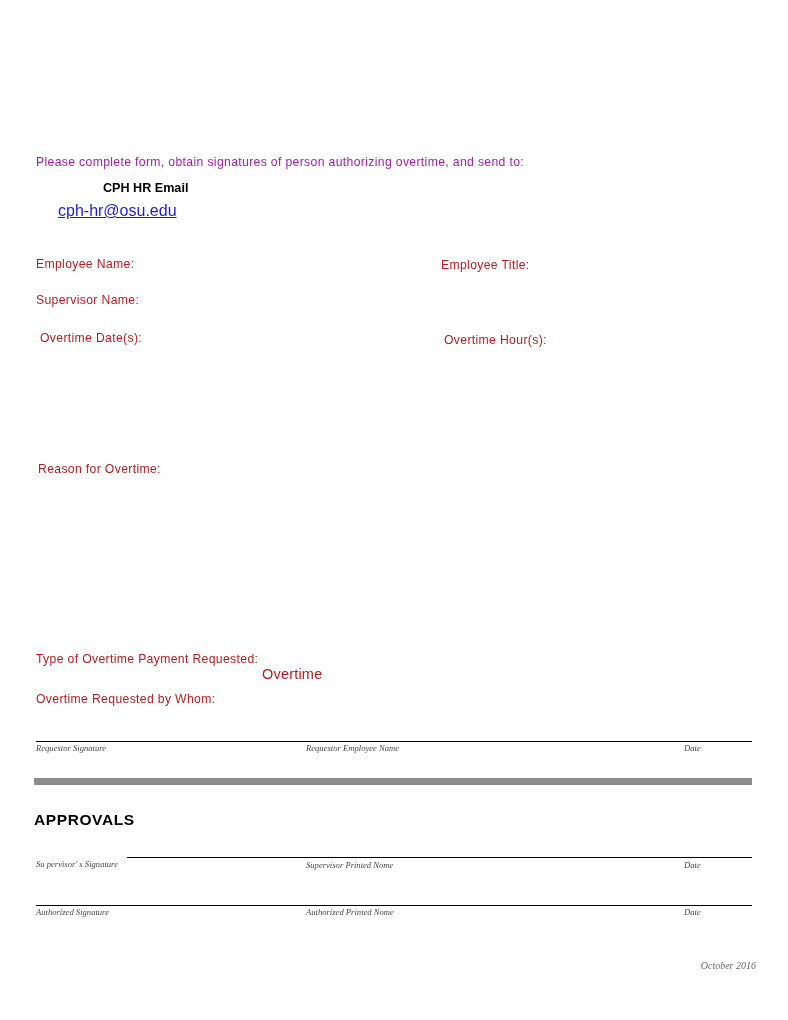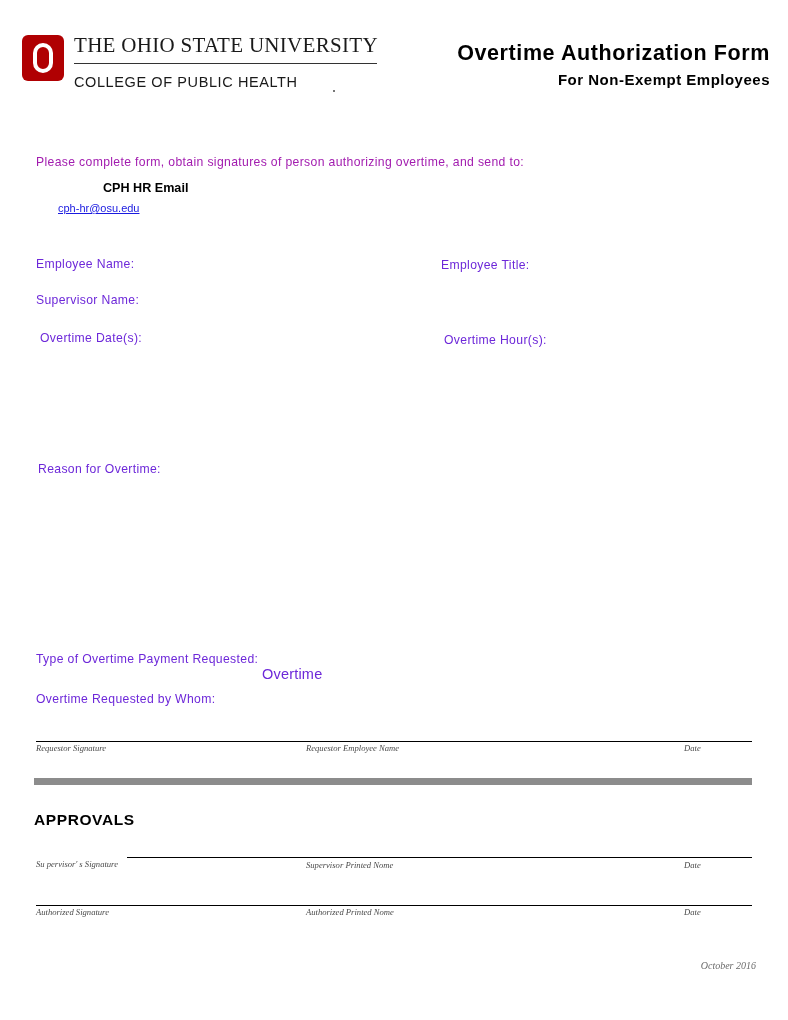--- a/index.html
+++ b/index.html
@@ -130,31 +130,31 @@
     top: 181px;
     font-size: 12.6px;
     font-weight: bold;
     color: #000;
     margin-left: 45px;
   }
   .hr-email {
     position: absolute;
     left: 58px;
     top: 202px;
-    font-size: 11px;
+    font-size: 16px;
     color: #1a1ae0;
     text-decoration: underline;
     cursor: pointer;
   }
 
   .fld {
     position: absolute;
     font-size: 12.2px;
     letter-spacing: 0.35px;
-    color: #6d28d9;
+    color: #b91c1c;
     white-space: nowrap;
   }
   .f-empname   { left: 36px;  top: 257px; }
   .f-emptitle  { left: 441px; top: 258px; }
   .f-supname   { left: 36px;  top: 293px; }
   .f-otdates   { left: 40px;  top: 331px; }
   .f-othours   { left: 444px; top: 333px; }
   .f-reason    { left: 38px;  top: 462px; }
   .f-typelabel { left: 36px;  top: 652px; }
   .f-typevalue {
@@ -222,34 +222,20 @@
     font-style: italic;
     font-size: 10px;
     color: #6b6b6b;
   }
 </style>
 </head>
 <body>
 
 <div class="page">
 
-  <div class="header">
-    <div class="logo-block">
-      <div class="osu-o"></div>
-      <div class="univ-name">THE OHIO STATE UNIVERSITY</div>
-      <div class="univ-rule"></div>
-      <div class="college-name">COLLEGE OF PUBLIC HEALTH</div>
-      <div class="header-dot"></div>
-    </div>
-
-    <div class="title-block">
-      <div class="form-title">Overtime  Authorization  Form</div>
-      <div class="form-subtitle">For Non-Exempt  Employees</div>
-    </div>
-  </div>
 
   <div class="instr">Please complete form, obtain  signatures of person authorizing overtime, and  send to:</div>
   <div class="hr-label">CPH HR Email</div>
   <a class="hr-email" href="#">cph-hr@osu.edu</a>
 
   <div class="fld f-empname">Employee Name:</div>
   <div class="fld f-emptitle">Employee Title:</div>
   <div class="fld f-supname">Supervisor Name:</div>
   <div class="fld f-otdates">Overtime Date(s):</div>
   <div class="fld f-othours">Overtime Hour(s):</div>

